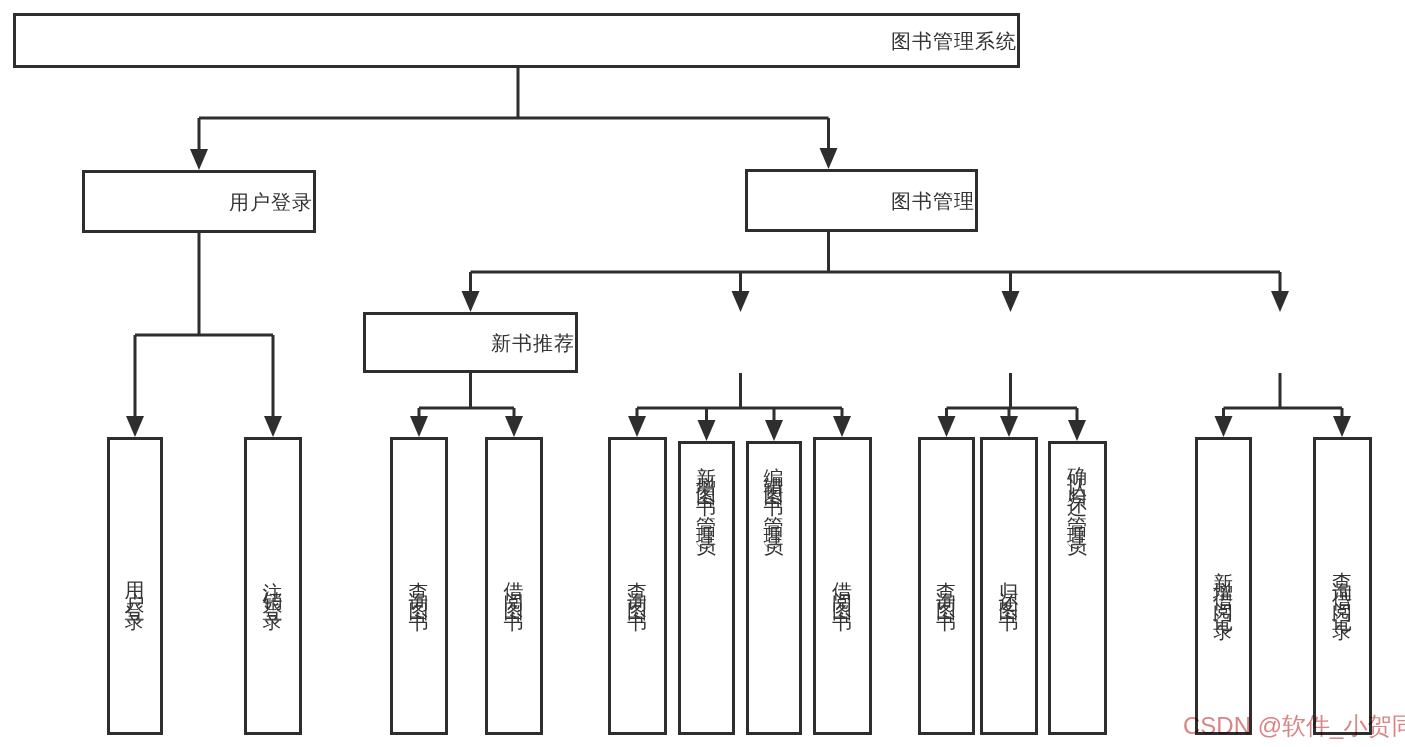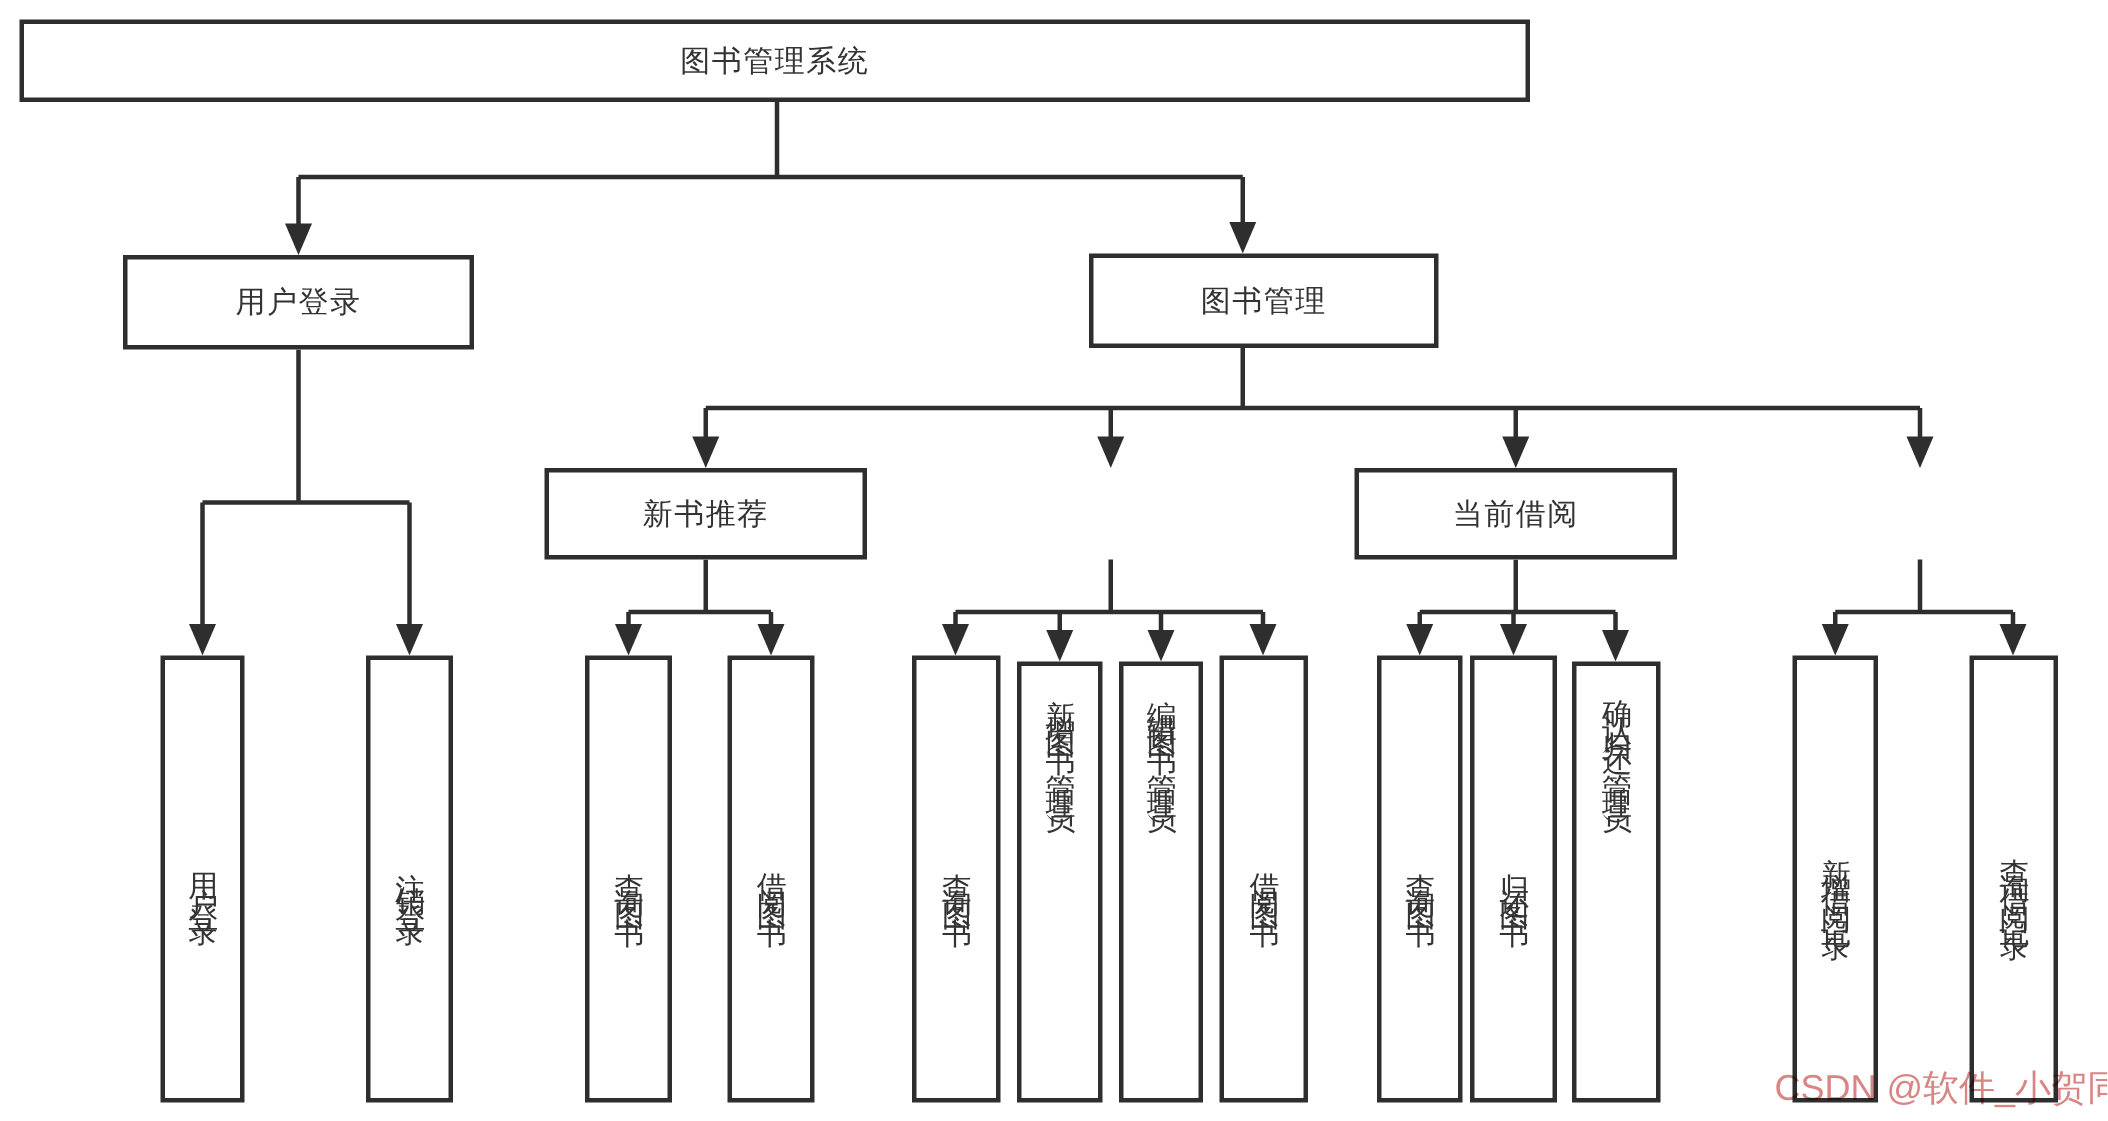--- a/index.html
+++ b/index.html
@@ -17,21 +17,21 @@
     overflow:hidden;
   }
   #wires{position:absolute;left:0;top:0;width:1405px;height:747px;color:var(--line);}
   .box{
     position:absolute;
     box-sizing:border-box;
     border:3px solid var(--line);
     background:#fff;
     display:flex;
     align-items:center;
-    justify-content:center;
+    justify-content:flex-end;
   }
   .hlabel{
     font-size:20px;
     line-height:1;
     color:var(--text);
     letter-spacing:1px;
     white-space:nowrap;
   }
   .box.v{align-items:center;justify-content:center;}
   .box.v.top{align-items:flex-start;padding-top:7px;}
@@ -101,29 +101,26 @@
     </g>
   </svg>
 
   <div class="box h" style="left:13px;top:13px;width:1007px;height:55px">
     <span class="hlabel">图书管理系统</span>
   </div>
 
   <div class="box h" style="left:82px;top:170px;width:234px;height:63px">
     <span class="hlabel">用户登录</span>
   </div>
-  <div class="box h" style="left:726px;top:169px;width:233px;height:63px">
+  <div class="box h" style="left:745px;top:169px;width:233px;height:63px">
     <span class="hlabel">图书管理</span>
   </div>
 
   <div class="box h" style="left:363px;top:312px;width:215px;height:61px">
     <span class="hlabel">新书推荐</span>
-  </div>
-  <div class="box h" style="left:903px;top:312px;width:215px;height:61px">
-    <span class="hlabel">当前借阅</span>
   </div>
 
   <div class="box v" style="left:107px;top:437px;width:56px;height:298px">
     <span class="vlabel">用户登录</span>
   </div>
   <div class="box v" style="left:244px;top:437px;width:58px;height:298px">
     <span class="vlabel">注销登录</span>
   </div>
 
   <div class="box v" style="left:390px;top:437px;width:58px;height:298px">

